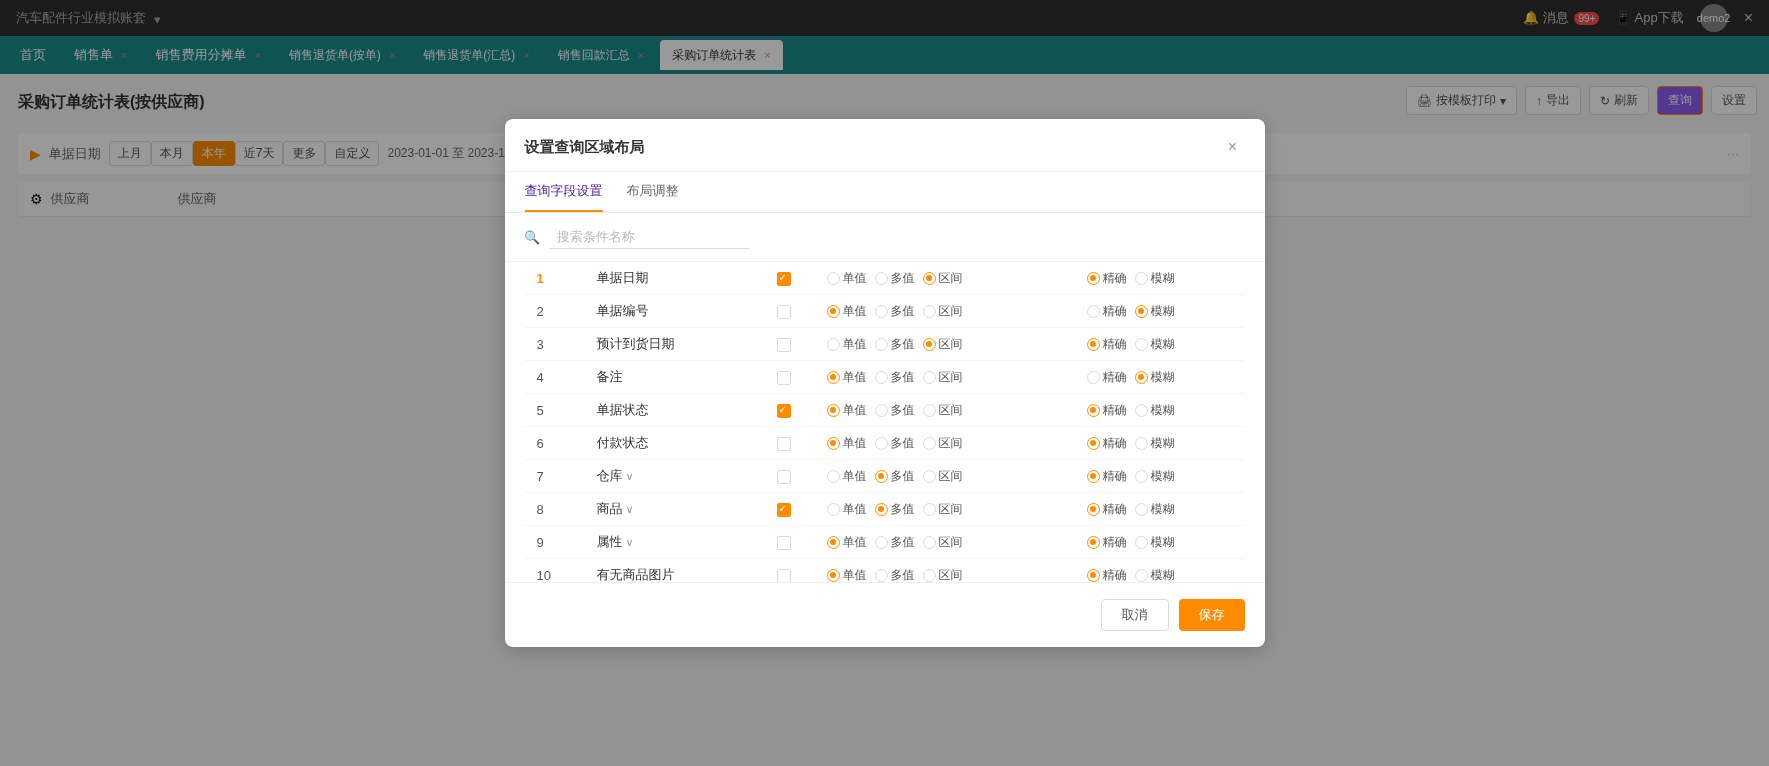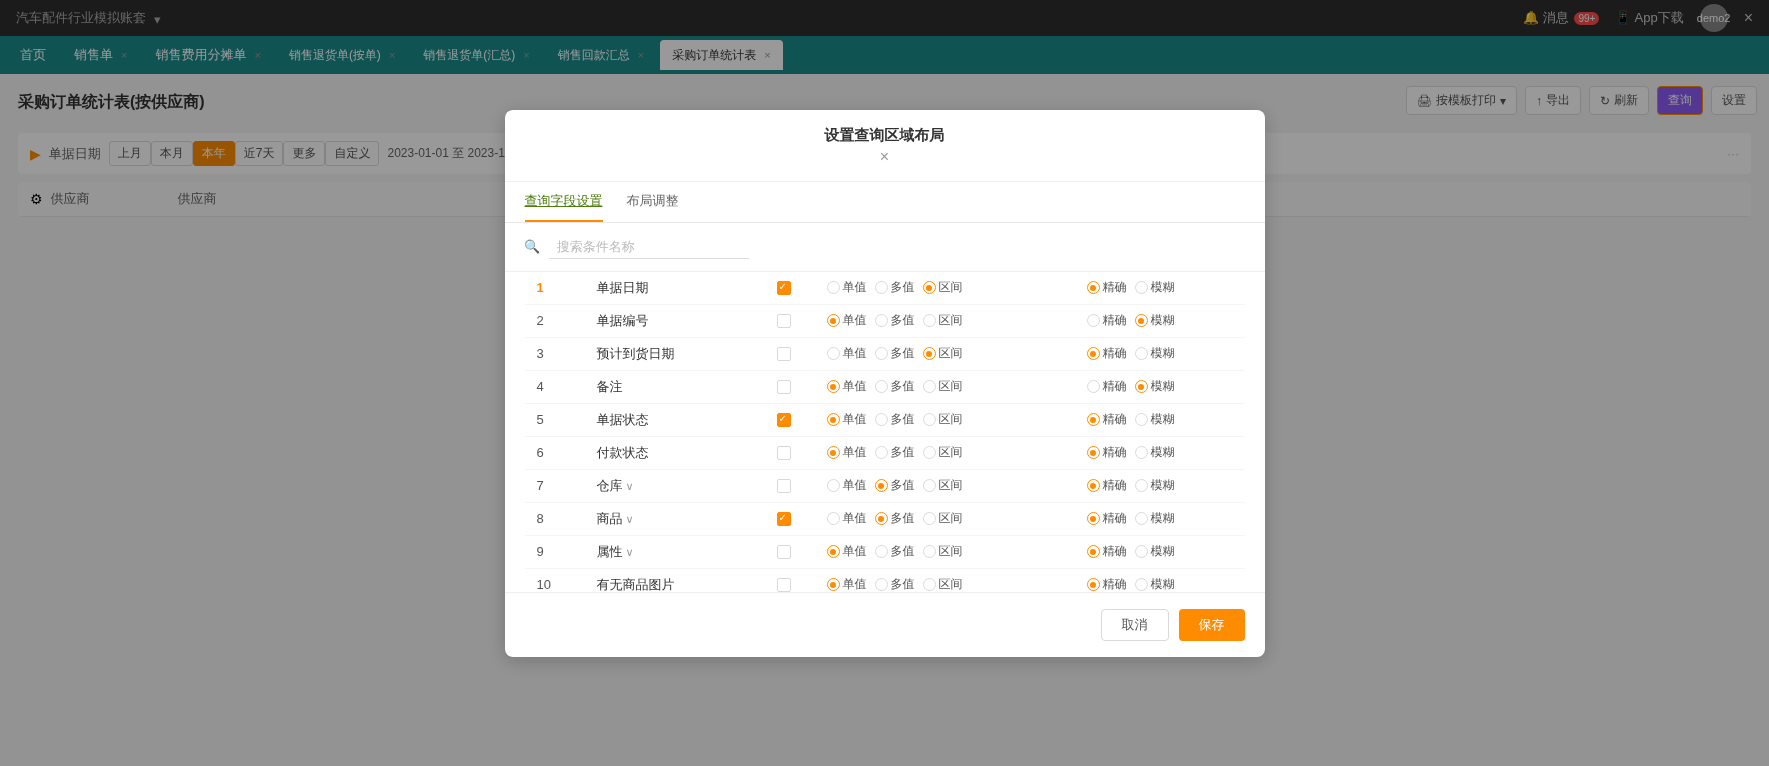--- a/index.html
+++ b/index.html
@@ -96,38 +96,38 @@
 
     
     .dialog {
       background: white; border-radius: 8px; width: 760px;
       box-shadow: 0 4px 20px rgba(0,0,0,0.2);
       position: relative;
     }
     .dialog-header {
       padding: 16px 20px 12px;
       border-bottom: 1px solid #f0f0f0;
-      display: flex; align-items: center; justify-content: space-between; flex-direction: column;
+      display: flex; align-items: center; justify-content: space-between;
     }
     .dialog-title { font-size: 15px; font-weight: bold; color: #333; }
     .dialog-close {
       width: 24px; height: 24px; cursor: pointer; color: #999;
       display: flex; align-items: center; justify-content: center; font-size: 16px;
     }
 
     
     .dialog-tabs {
       display: flex; padding: 0 20px; border-bottom: 1px solid #e8e8e8;
       gap: 24px;
     }
     .dialog-tab {
       padding: 10px 0; font-size: 13px; color: #666; cursor: pointer;
       border-bottom: 2px solid transparent;
     }
-    .dialog-tab.active { color: #4d7c0f; border-bottom-color: #ff8c00; text-decoration: underline; }
+    .dialog-tab.active { color: #4c1d95; border-bottom-color: #ff8c00; }
 
     
     .dialog-search {
       padding: 12px 20px;
       display: flex; align-items: center; gap: 8px;
       border-bottom: 1px solid #f0f0f0;
     }
     .search-input {
       border: none; border-bottom: 1px solid #ddd; outline: none;
       font-size: 13px; padding: 4px 8px; width: 200px; color: #333;

